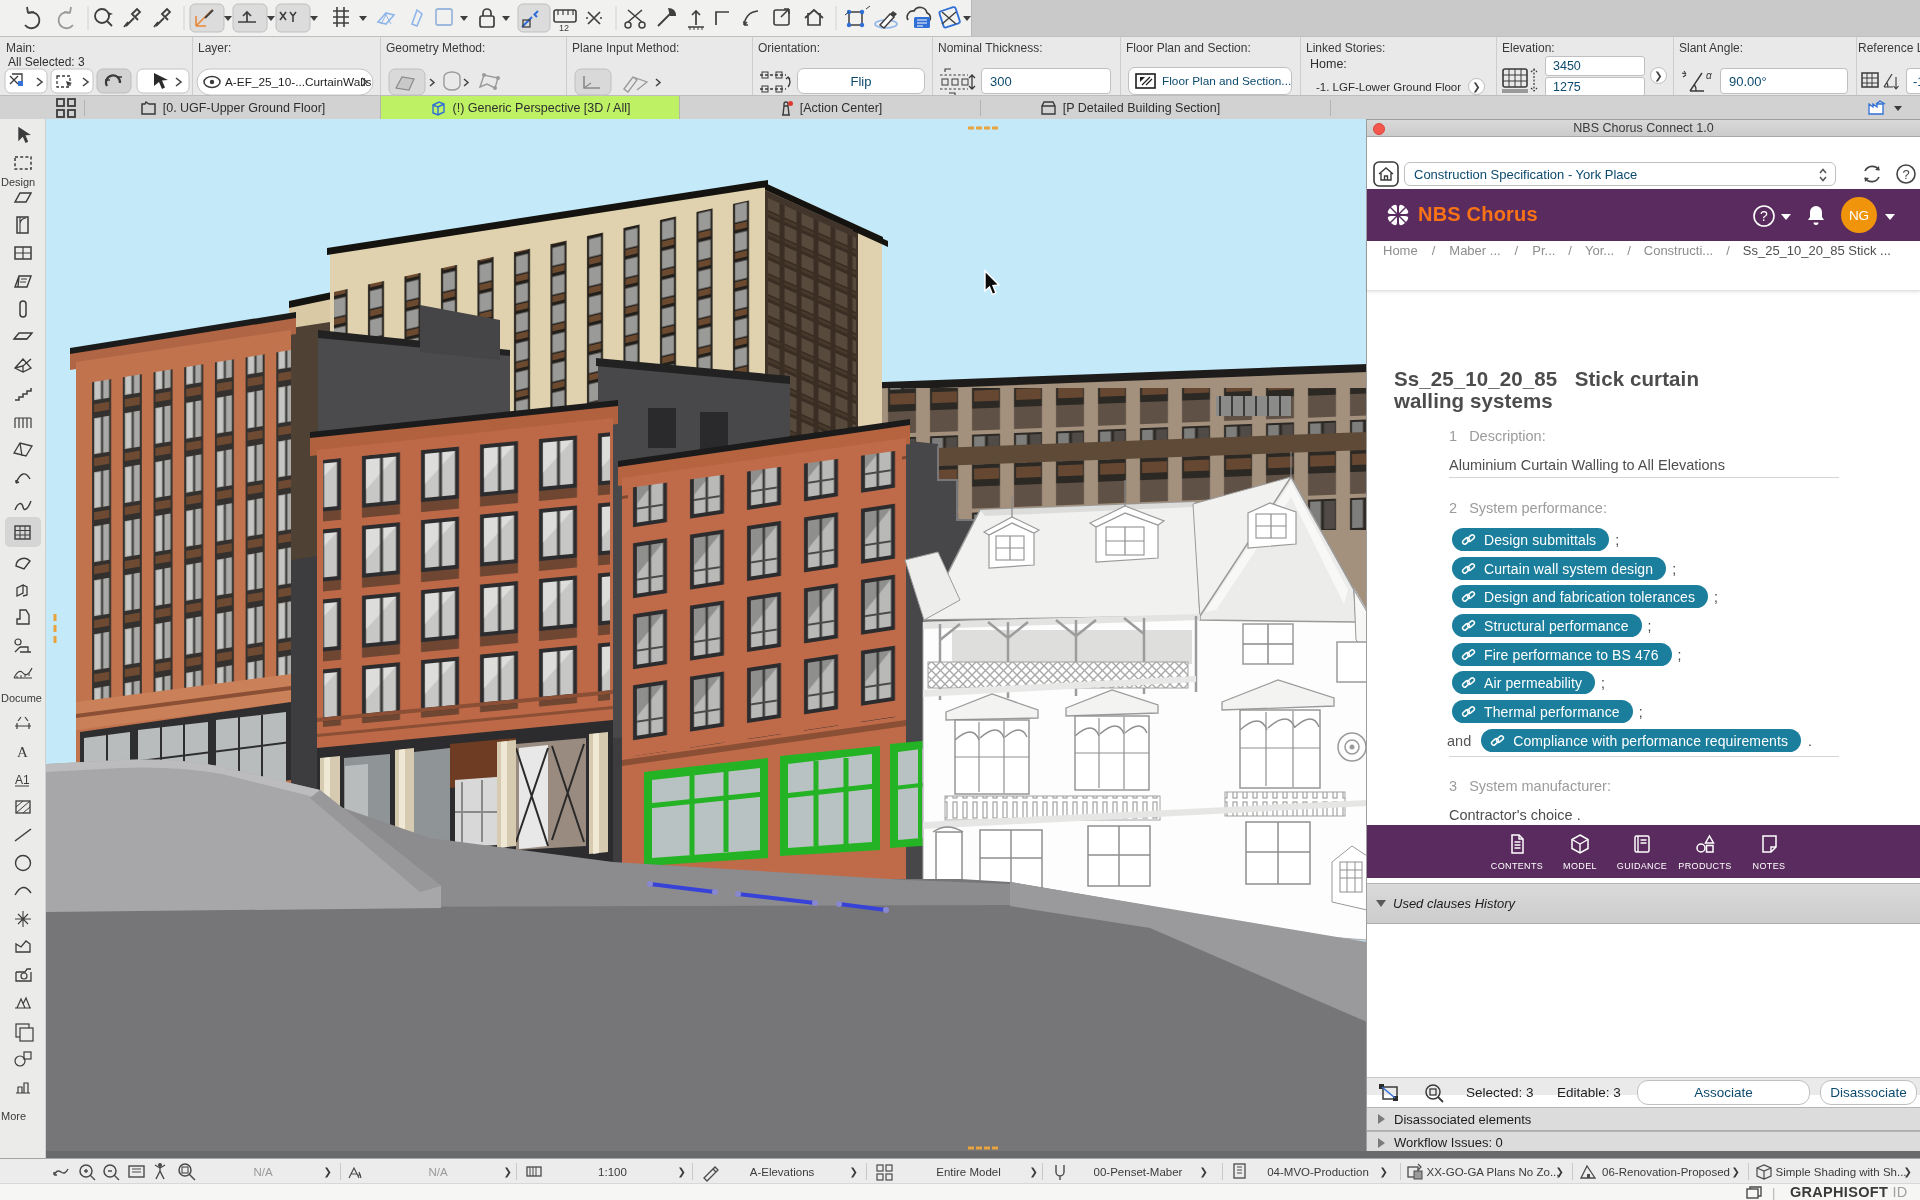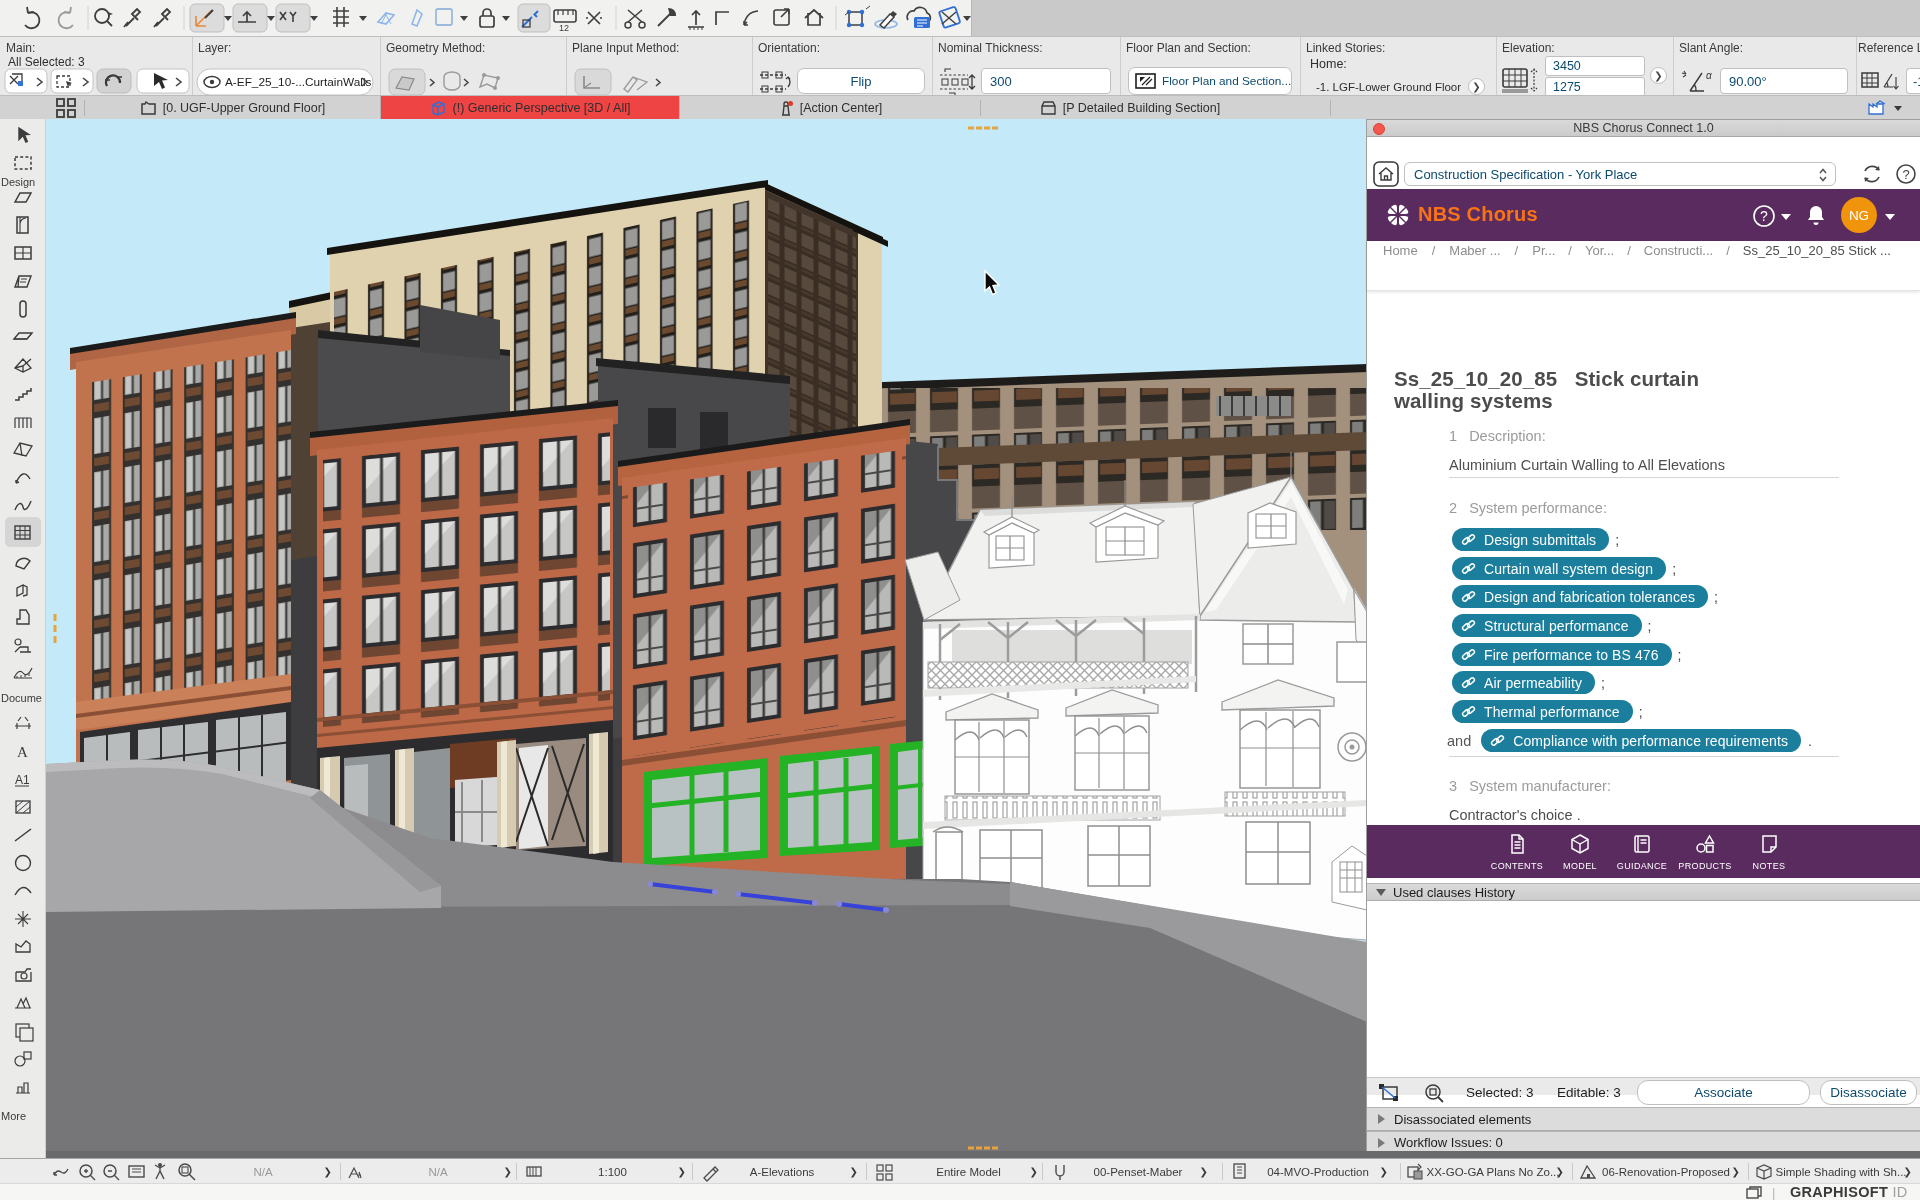--- a/index.html
+++ b/index.html
@@ -236,21 +236,21 @@
         <rect x="2" y="13" width="7" height="7"></rect>
         <rect x="13" y="13" width="7" height="7"></rect>
       </g>
     </svg>
     <div class="tabdiv" style="left:84px"></div>
     <div class="tab" style="left:85px;width:295px;">
  <svg width="17" height="16" viewBox="0 0 17 16">
         <path d="M2,14 V4 l3,0 1,-2 3,2 h6 v10 Z" fill="none" stroke="#3a3a3a" stroke-width="1.5"></path>
       </svg>
  [0. UGF-Upper Ground Floor]</div>
-    <div class="tab" style="left:380px;width:300px;background:#ef4444;border-left:1px solid #b3b3b3;border-right:1px solid #b3b3b3;">
+    <div class="tab" style="left:380px;width:300px;background:#bef264;border-left:1px solid #b3b3b3;border-right:1px solid #b3b3b3;">
  <svg width="17" height="17" viewBox="0 0 17 17">
         <path d="M3,5 L9,2 L14,4 V12 L8,15 L3,13 Z M3,5 L8,7 L8,15 M8,7 L14,4" fill="none" stroke="#2f6fd6" stroke-width="1.4"></path>
       </svg>
  (!) Generic Perspective [3D / All]</div>
     <div class="tab" style="left:680px;width:300px;">
  <svg width="16" height="17" viewBox="0 0 16 17">
         <path d="M5,15 L6,6 h4 l1,9 Z M6,6 V4 a2,2 0 0 1 4,0 v2 M4,15 h8" fill="none" stroke="#3a3a3a" stroke-width="1.4"></path>
         <circle cx="12.5" cy="3.5" r="2.5" fill="#e03a2f"></circle>
       </svg>
  [Action Center]</div>
@@ -874,21 +874,21 @@
       <div style="position:absolute;left:298px;top:8px;width:80px;text-align:center"><svg width="22" height="22" viewBox="0 0 22 22">
           <circle cx="7" cy="15" r="4" fill="none" stroke="#fff" stroke-width="1.5"></circle>
           <path d="M15.5,3 L19.5,10 h-8 Z" fill="none" stroke="#fff" stroke-width="1.5"></path>
           <rect x="12.5" y="12.5" width="6.5" height="6.5" fill="none" stroke="#fff" stroke-width="1.5"></rect>
         </svg><div style="font-size:9px;color:#fff;letter-spacing:0.35px;margin-top:2px">PRODUCTS</div></div>
       <div style="position:absolute;left:362px;top:8px;width:80px;text-align:center"><svg width="22" height="22" viewBox="0 0 22 22">
           <path d="M5,3 h13 v11 l-5,5 h-8 Z" fill="none" stroke="#fff" stroke-width="1.5"></path>
           <path d="M18,14 h-5 v5" fill="none" stroke="#fff" stroke-width="1.4"></path>
         </svg><div style="font-size:9px;color:#fff;letter-spacing:0.35px;margin-top:2px">NOTES</div></div>
     </div>
-    <div class="graybar" style="top:763px;height:18px;"><span class="tri-d"></span>Used clauses History</div>
+    <div class="graybar" style="top:763px;height:41px;font-style:italic;"><span class="tri-d"></span>Used clauses History</div>
     <div style="position:absolute;left:0;top:812px;width:553px;height:145px;background:#fff"></div>
     <div style="position:absolute;left:0;top:957px;width:553px;height:18px;background:#eaeaea;border-top:1px solid #c9c9c9;">
       <svg width="22" height="20" viewBox="0 0 22 20" style="position:absolute;left:11px;top:5px">
         <rect x="5" y="4" width="14" height="12" fill="none" stroke="#3a3a3a" stroke-width="1.5"></rect>
         <rect x="1" y="1" width="5" height="5" fill="#2a2a2a"></rect>
         <rect x="15" y="13" width="5" height="5" fill="#2a2a2a"></rect>
         <line x1="4" y1="4" x2="17" y2="15" stroke="#3573d9" stroke-width="1.6"></line>
       </svg>
       <svg width="22" height="20" viewBox="0 0 22 20" style="position:absolute;left:56px;top:5px">
         <circle cx="10" cy="9" r="7" fill="none" stroke="#3a3a3a" stroke-width="1.5"></circle>

